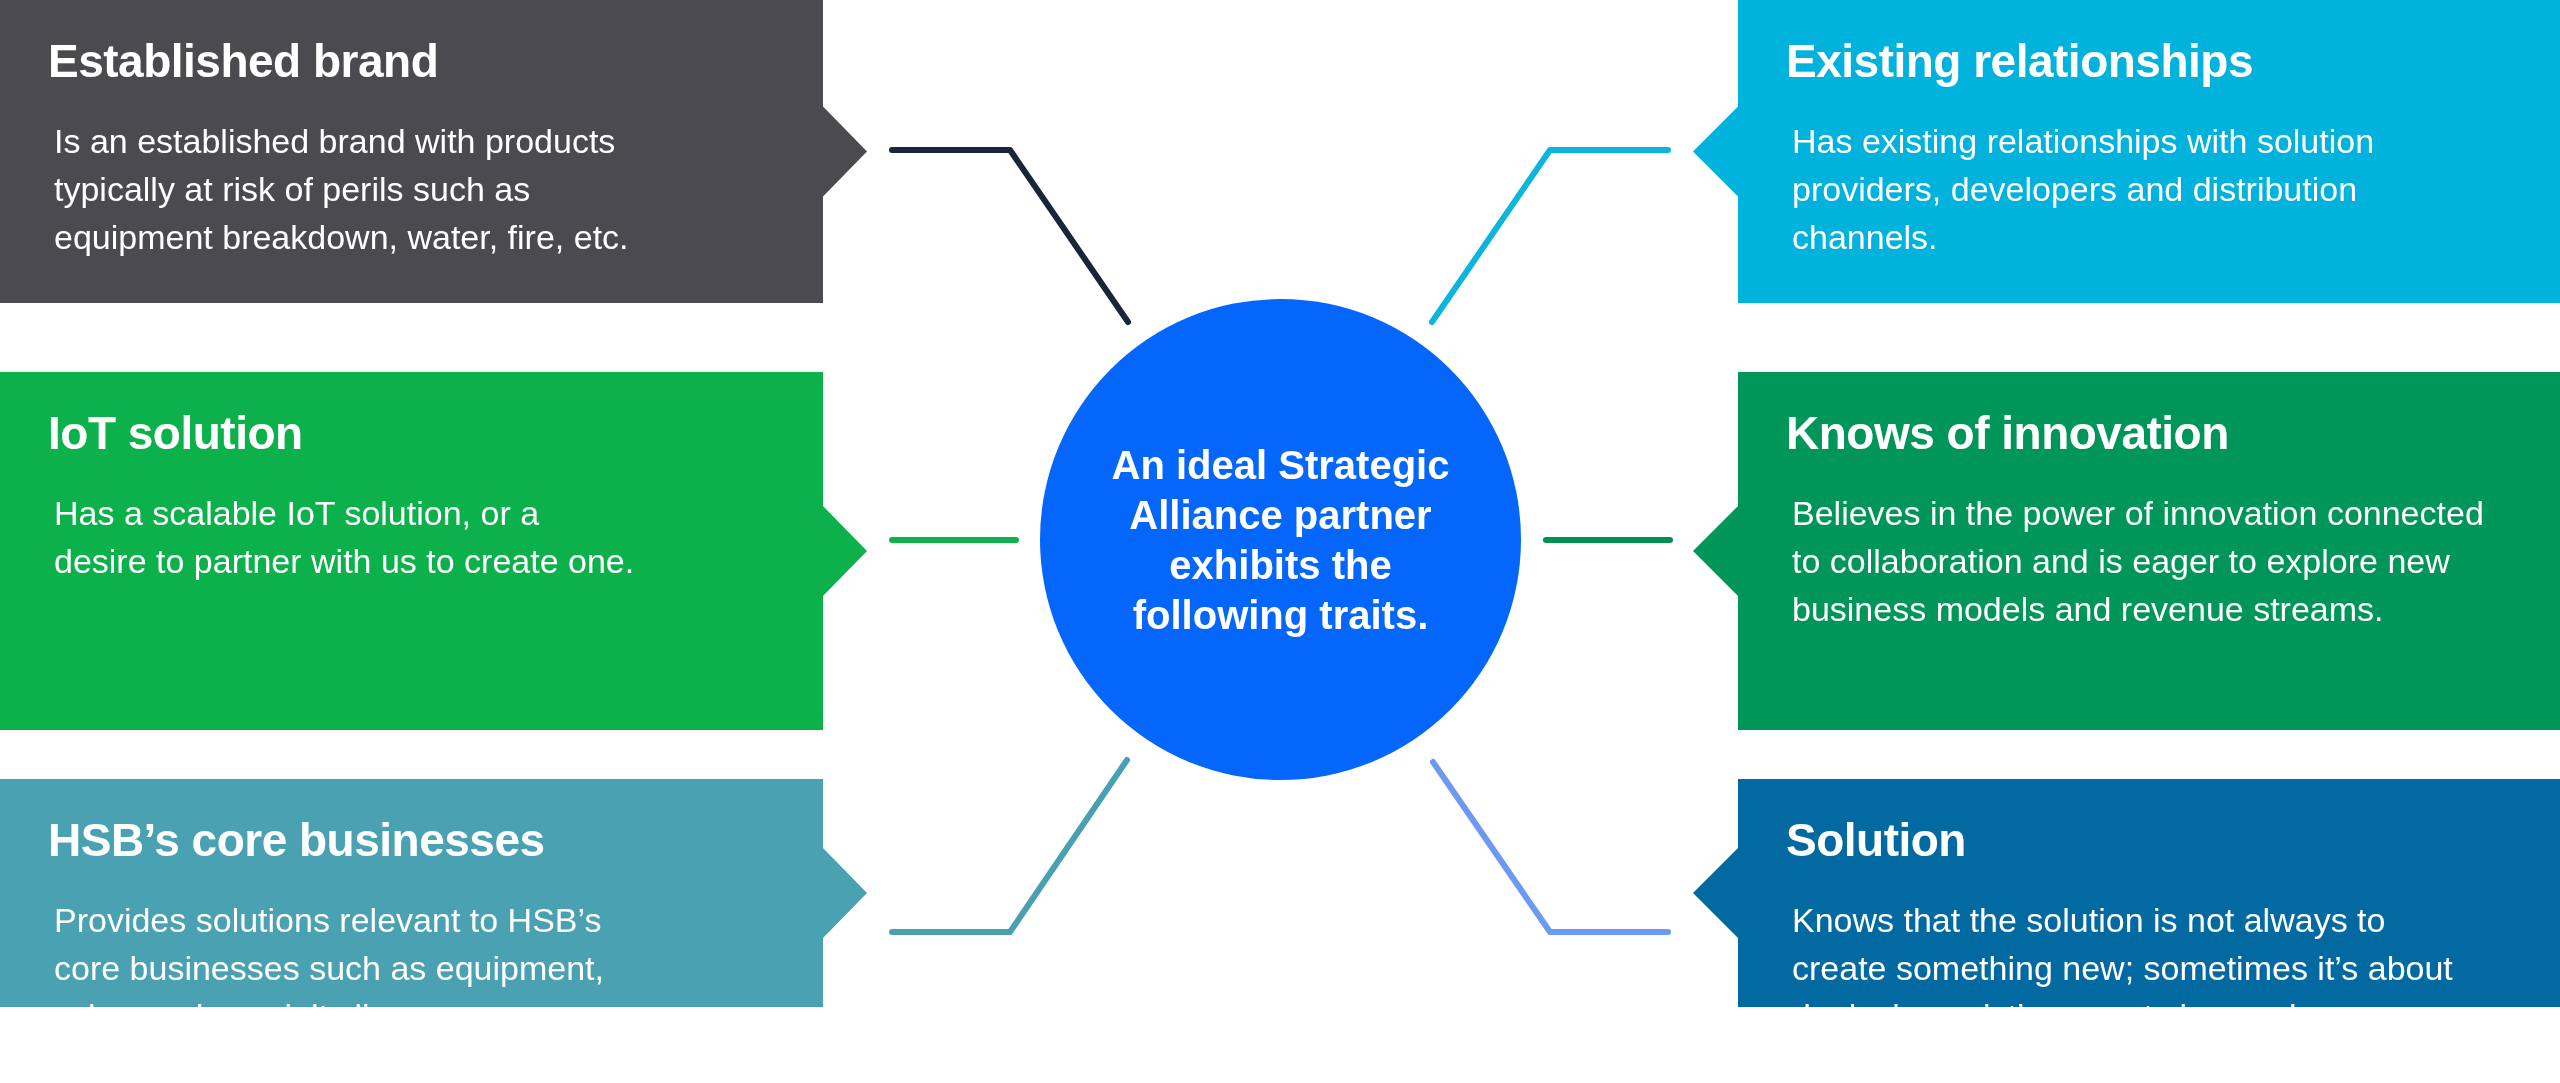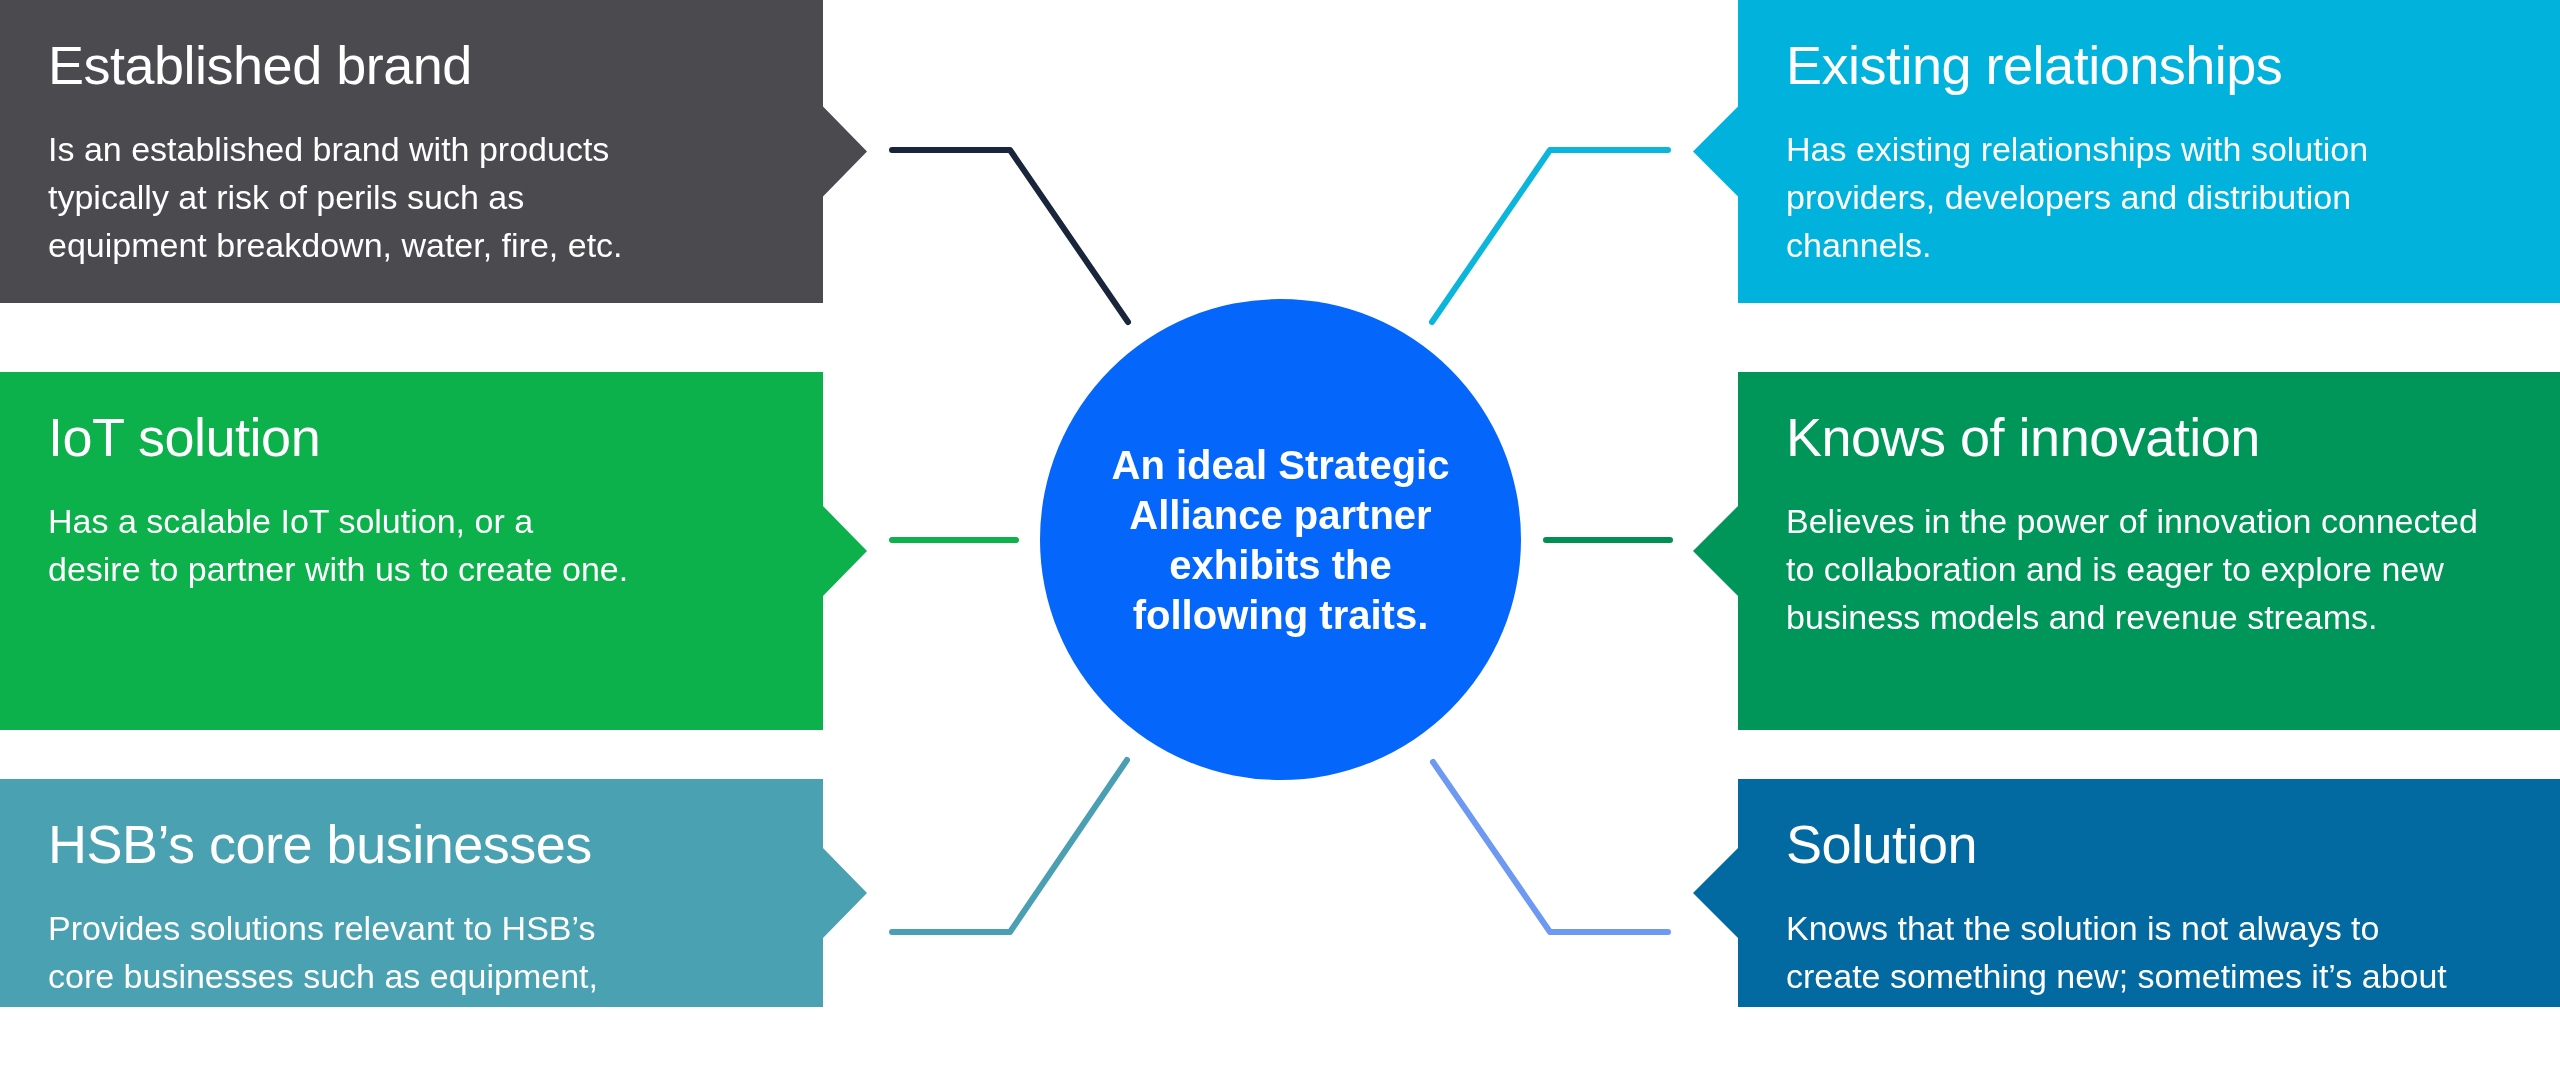--- a/index.html
+++ b/index.html
@@ -24,27 +24,27 @@
   .box.right{
     left:1693px;
     padding:36px 0 0 93px;
     clip-path:polygon(45px 0,100% 0,100% 100%,45px 100%,45px calc(50% + 45px),0 50%,45px calc(50% - 45px));
   }
   .row-top{top:0;height:303px;}
   .row-mid{top:372px;height:358px;}
   .row-bot{top:779px;height:228px;}
   .box-title{
     margin:0 0 30px 0;
-    font-size:54px;
-    font-weight:normal;
+    font-size:46px;
+    font-weight:bold;
     letter-spacing:-0.5px;
     line-height:1.1;
   }
   .box-body{
-    margin:0;
+    margin:6px;
     font-size:34px;
     line-height:48px;
     white-space:pre-line;
   }
   .center-circle{
     position:absolute;
     left:1040px;top:299px;
     width:481px;height:481px;
     border-radius:50%;
     display:flex;align-items:center;justify-content:center;

